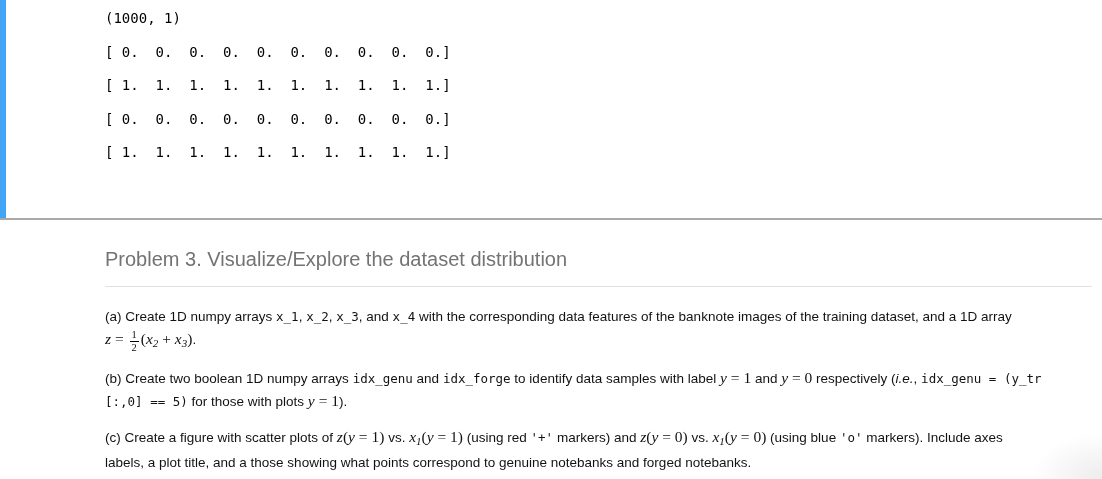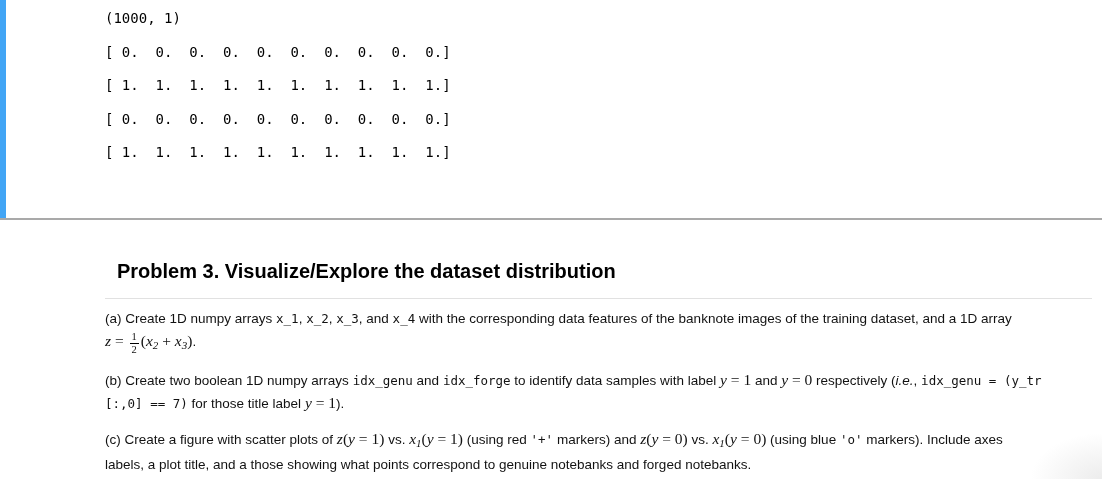--- a/index.html
+++ b/index.html
@@ -13,23 +13,23 @@
   .output-cell { position:relative; height:220px; border-bottom:2px solid #a9a9a9; }
   .active-bar { position:absolute; left:0; top:0; width:6px; height:100%; background:#42a5f5; }
   .output-area { padding:2px 0 0 105px; }
   .output-line {
     font-family:"DejaVu Sans Mono","Liberation Mono",monospace;
     font-size:14px; line-height:33.5px; white-space:pre; color:#000000;
   }
 
   
   .markdown-cell { padding:27px 10px 0 105px; }
-  .md-heading { font-size:20px; line-height:24px; font-weight:bold; margin:12px; color:#000000; }
+  .md-heading { font-size:20px; line-height:24px; font-weight:normal; margin:0; color:#737373; }
   .heading-rule { border:none; border-top:1px solid #e1e1e1; margin:15px 0 0 0; }
-  .md-body { margin-top:9px; }
+  .md-body { margin-top:19px; }
   .md-para { margin:0 0 13px 0; }
   .md-line { white-space:pre; font-size:13.5px; line-height:22px; color:#121212; }
 
   
   .rt { }
   .ri { font-style:italic; }
   .rc { font-family:"DejaVu Sans Mono","Liberation Mono",monospace; font-size:12.5px; }
   .rm { font-family:"Liberation Serif", serif; font-size:15.5px; }
   .rm .mi { font-style:italic; }
   .rm .mo { font-style:normal; }
@@ -66,21 +66,21 @@
   <section class="markdown-cell">
     <h1 class="md-heading">Problem 3. Visualize/Explore the dataset distribution</h1>
     <hr class="heading-rule">
     <div class="md-body">
       <div class="md-para">
           <div class="md-line"><span class="rt">(a) Create 1D numpy arrays </span><span class="rc">x_1</span><span class="rt">, </span><span class="rc">x_2</span><span class="rt">, </span><span class="rc">x_3</span><span class="rt">, and </span><span class="rc">x_4</span><span class="rt"> with the corresponding data features of the banknote images of the training dataset, and a 1D array</span></div>
           <div class="md-line"><span class="rm"><span class="mi">z</span><span class="mo"> </span><span class="mo">=</span><span class="mo"> </span></span><span class="rf"><span class="fn">1</span><span class="fd">2</span></span><span class="rm"><span class="mo">(</span><span class="mi">x</span><span class="msub">2</span><span class="mo"> </span><span class="mo">+</span><span class="mo"> </span><span class="mi">x</span><span class="msub">3</span><span class="mo">)</span></span><span class="rt">.</span></div>
         </div>
       <div class="md-para">
           <div class="md-line"><span class="rt">(b) Create two boolean 1D numpy arrays </span><span class="rc">idx_genu</span><span class="rt"> and </span><span class="rc">idx_forge</span><span class="rt"> to identify data samples with label </span><span class="rm"><span class="mi">y</span><span class="mo"> </span><span class="mo">=</span><span class="mo"> </span><span class="mo">1</span></span><span class="rt"> and </span><span class="rm"><span class="mi">y</span><span class="mo"> </span><span class="mo">=</span><span class="mo"> </span><span class="mo">0</span></span><span class="rt"> respectively (</span><span class="ri">i.e.</span><span class="rt">, </span><span class="rc">idx_genu = (y_tr</span></div>
-          <div class="md-line"><span class="rc">[:,0] == 7)</span><span class="rt"> for those title label </span><span class="rm"><span class="mi">y</span><span class="mo"> </span><span class="mo">=</span><span class="mo"> </span><span class="mo">1</span></span><span class="rt">).</span></div>
+          <div class="md-line"><span class="rc">[:,0] == 5)</span><span class="rt"> for those with plots </span><span class="rm"><span class="mi">y</span><span class="mo"> </span><span class="mo">=</span><span class="mo"> </span><span class="mo">1</span></span><span class="rt">).</span></div>
         </div>
       <div class="md-para">
           <div class="md-line"><span class="rt">(c) Create a figure with scatter plots of </span><span class="rm"><span class="mi">z</span><span class="mo">(</span><span class="mi">y</span><span class="mo"> </span><span class="mo">=</span><span class="mo"> </span><span class="mo">1</span><span class="mo">)</span></span><span class="rt"> vs. </span><span class="rm"><span class="mi">x</span><span class="msub">1</span><span class="mo">(</span><span class="mi">y</span><span class="mo"> </span><span class="mo">=</span><span class="mo"> </span><span class="mo">1</span><span class="mo">)</span></span><span class="rt"> (using red </span><span class="rc">'+'</span><span class="rt"> markers) and </span><span class="rm"><span class="mi">z</span><span class="mo">(</span><span class="mi">y</span><span class="mo"> </span><span class="mo">=</span><span class="mo"> </span><span class="mo">0</span><span class="mo">)</span></span><span class="rt"> vs. </span><span class="rm"><span class="mi">x</span><span class="msub">1</span><span class="mo">(</span><span class="mi">y</span><span class="mo"> </span><span class="mo">=</span><span class="mo"> </span><span class="mo">0</span><span class="mo">)</span></span><span class="rt"> (using blue </span><span class="rc">'o'</span><span class="rt"> markers). Include axes</span></div>
           <div class="md-line"><span class="rt">labels, a plot title, and a those showing what points correspond to genuine notebanks and forged notebanks.</span></div>
         </div>
     </div>
   </section>
 
   <div class="corner-shade"></div>
 </div>

